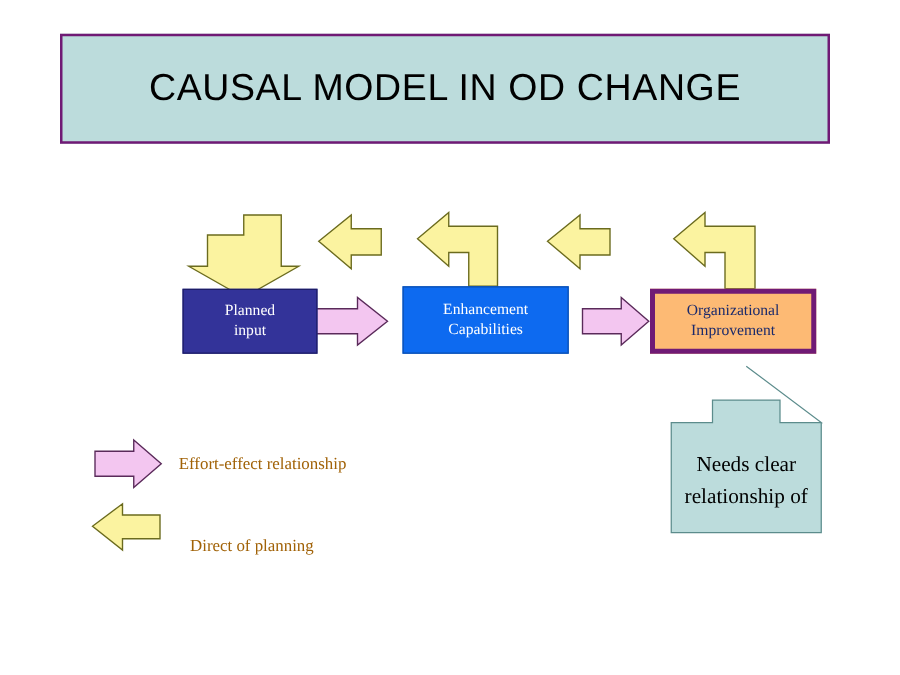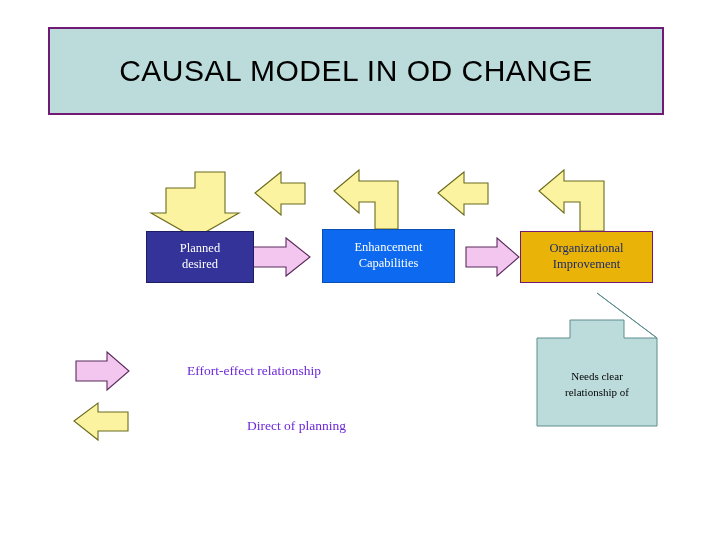--- a/index.html
+++ b/index.html
@@ -76,22 +76,22 @@
     height: 54px;
     background: #0d6af0;
     border: 1px solid #0b4fb0;
     color: #ffffff;
   }
   #box-organizational {
     left: 520px;
     top: 231px;
     width: 133px;
     height: 52px;
-    background: #eab308;
-    border: 1px solid #701a75;
+    background: #fdba74;
+    border: 4px solid #701a75;
     color: #1b2a6b;
   }
 
   
   .arrows {
     position: absolute;
     left: 0; top: 0;
     width: 720px;
     height: 540px;
     pointer-events: none;
@@ -109,36 +109,35 @@
     position: absolute;
     left: 0;
     top: 52px;
     width: 170px;
     height: 83px;
     display: flex;
     flex-direction: column;
     align-items: center;
     justify-content: center;
     text-align: center;
-    font-size: 11px;
+    font-size: 17px;
     line-height: 1.42;
     color: #000000;
   }
   .callout-text span { display: block; }
 
   
   .legend-label {
     position: absolute;
     font-size: 13.5px;
-    color: #6d28d9;
+    color: #a16207;
     line-height: 1.3;
-    margin-left: 44px;
   }
   #legend-label-effort { left: 143px; top: 362px; }
-  #legend-label-direct { left: 152px; top: 417px; width: 150px; text-align: right; }
+  #legend-label-direct { left: 152px; top: 428px; width: 150px; }
   #legend-label-direct span { display: block; }
 </style>
 </head>
 <body>
 
 <div class="slide">
 
   <div class="title-bar">
     <div class="title-text">CAUSAL MODEL IN OD CHANGE</div>
   </div>
@@ -172,21 +171,21 @@
          L 657,426
          L 657,338 Z" fill="#bcdcdc" stroke="#5c8c8c" stroke-width="1" stroke-linejoin="miter"></path>
 
     <path d="M 76,361 L 107,361 L 107,352 L 129,371 L 107,390 L 107,381 L 76,381 Z" fill="#f3c6f0" stroke="#5a2a5a" stroke-width="1.1" stroke-linejoin="miter"></path>
 
     <path d="M 74,421 L 98,403 L 98,412 L 128,412 L 128,431 L 98,431 L 98,440 Z" fill="#fbf3a0" stroke="#6b6b1e" stroke-width="1.1" stroke-linejoin="miter"></path>
   </svg>
 
   <div class="pbox" id="box-planned">
     <span>Planned</span>
-    <span>desired</span>
+    <span>input</span>
   </div>
 
   <div class="pbox" id="box-capabilities">
     <span>Enhancement</span>
     <span>Capabilities</span>
   </div>
 
   <div class="pbox" id="box-organizational">
     <span>Organizational</span>
     <span>Improvement</span>

